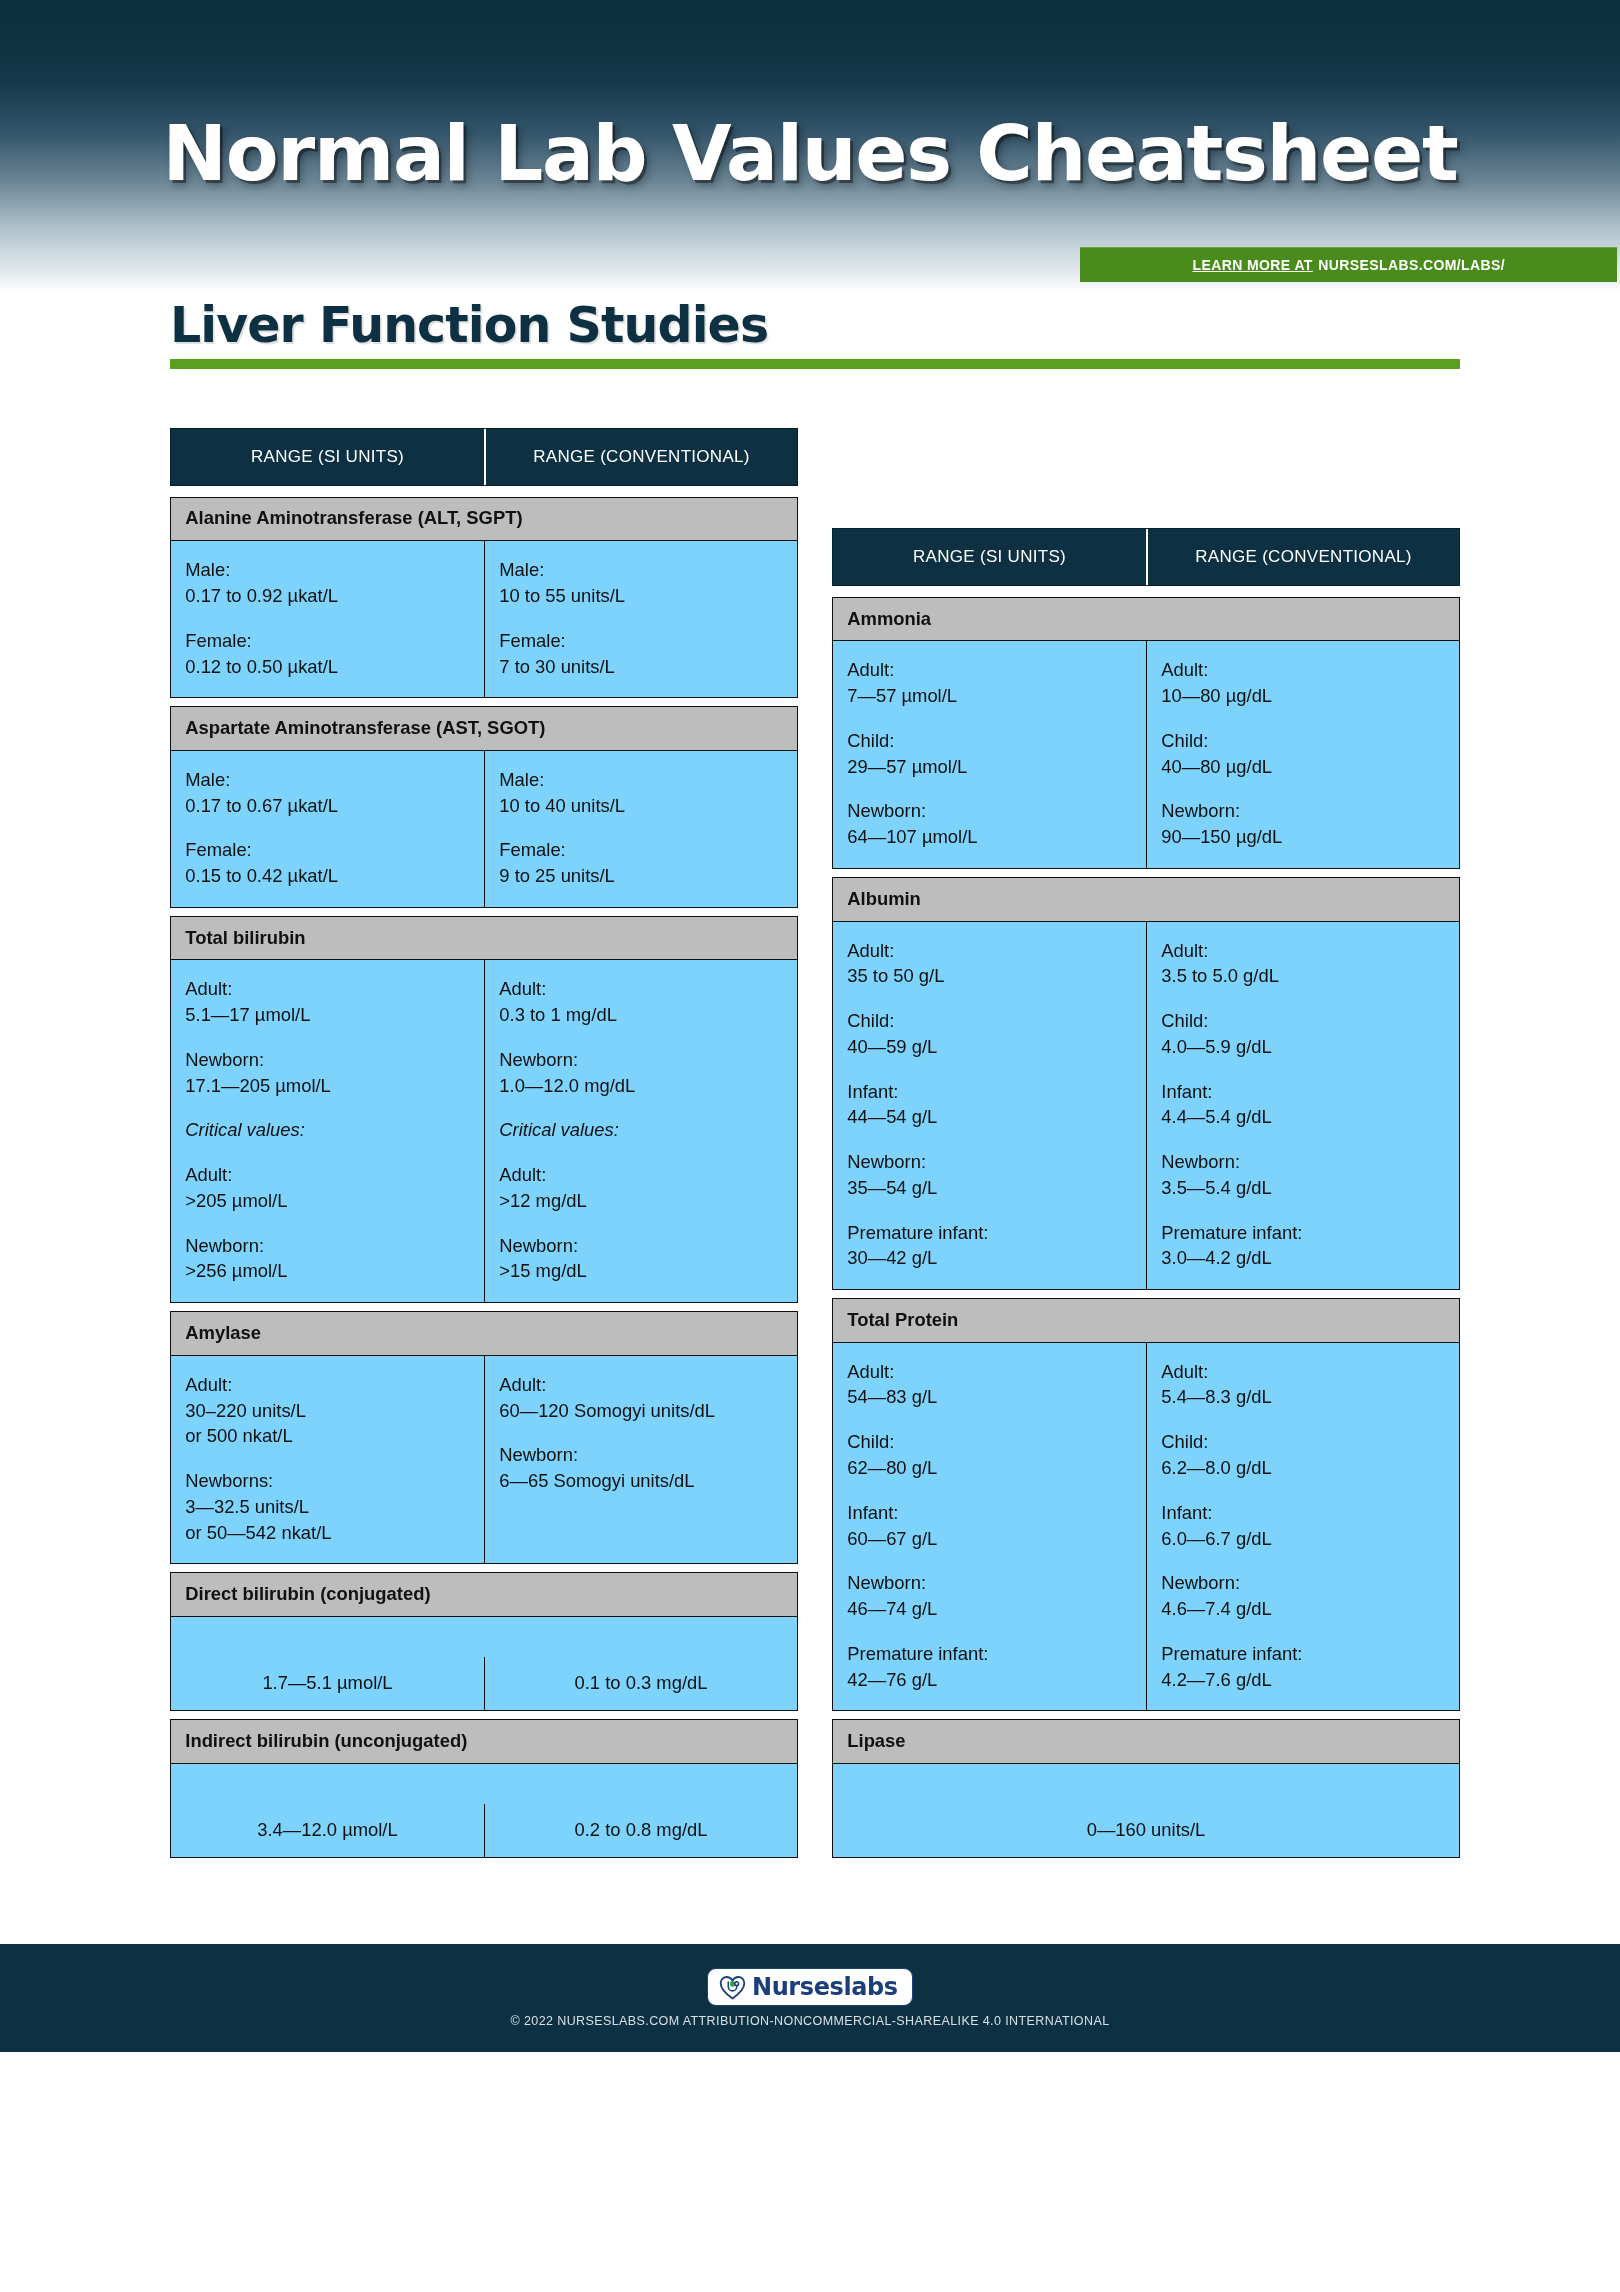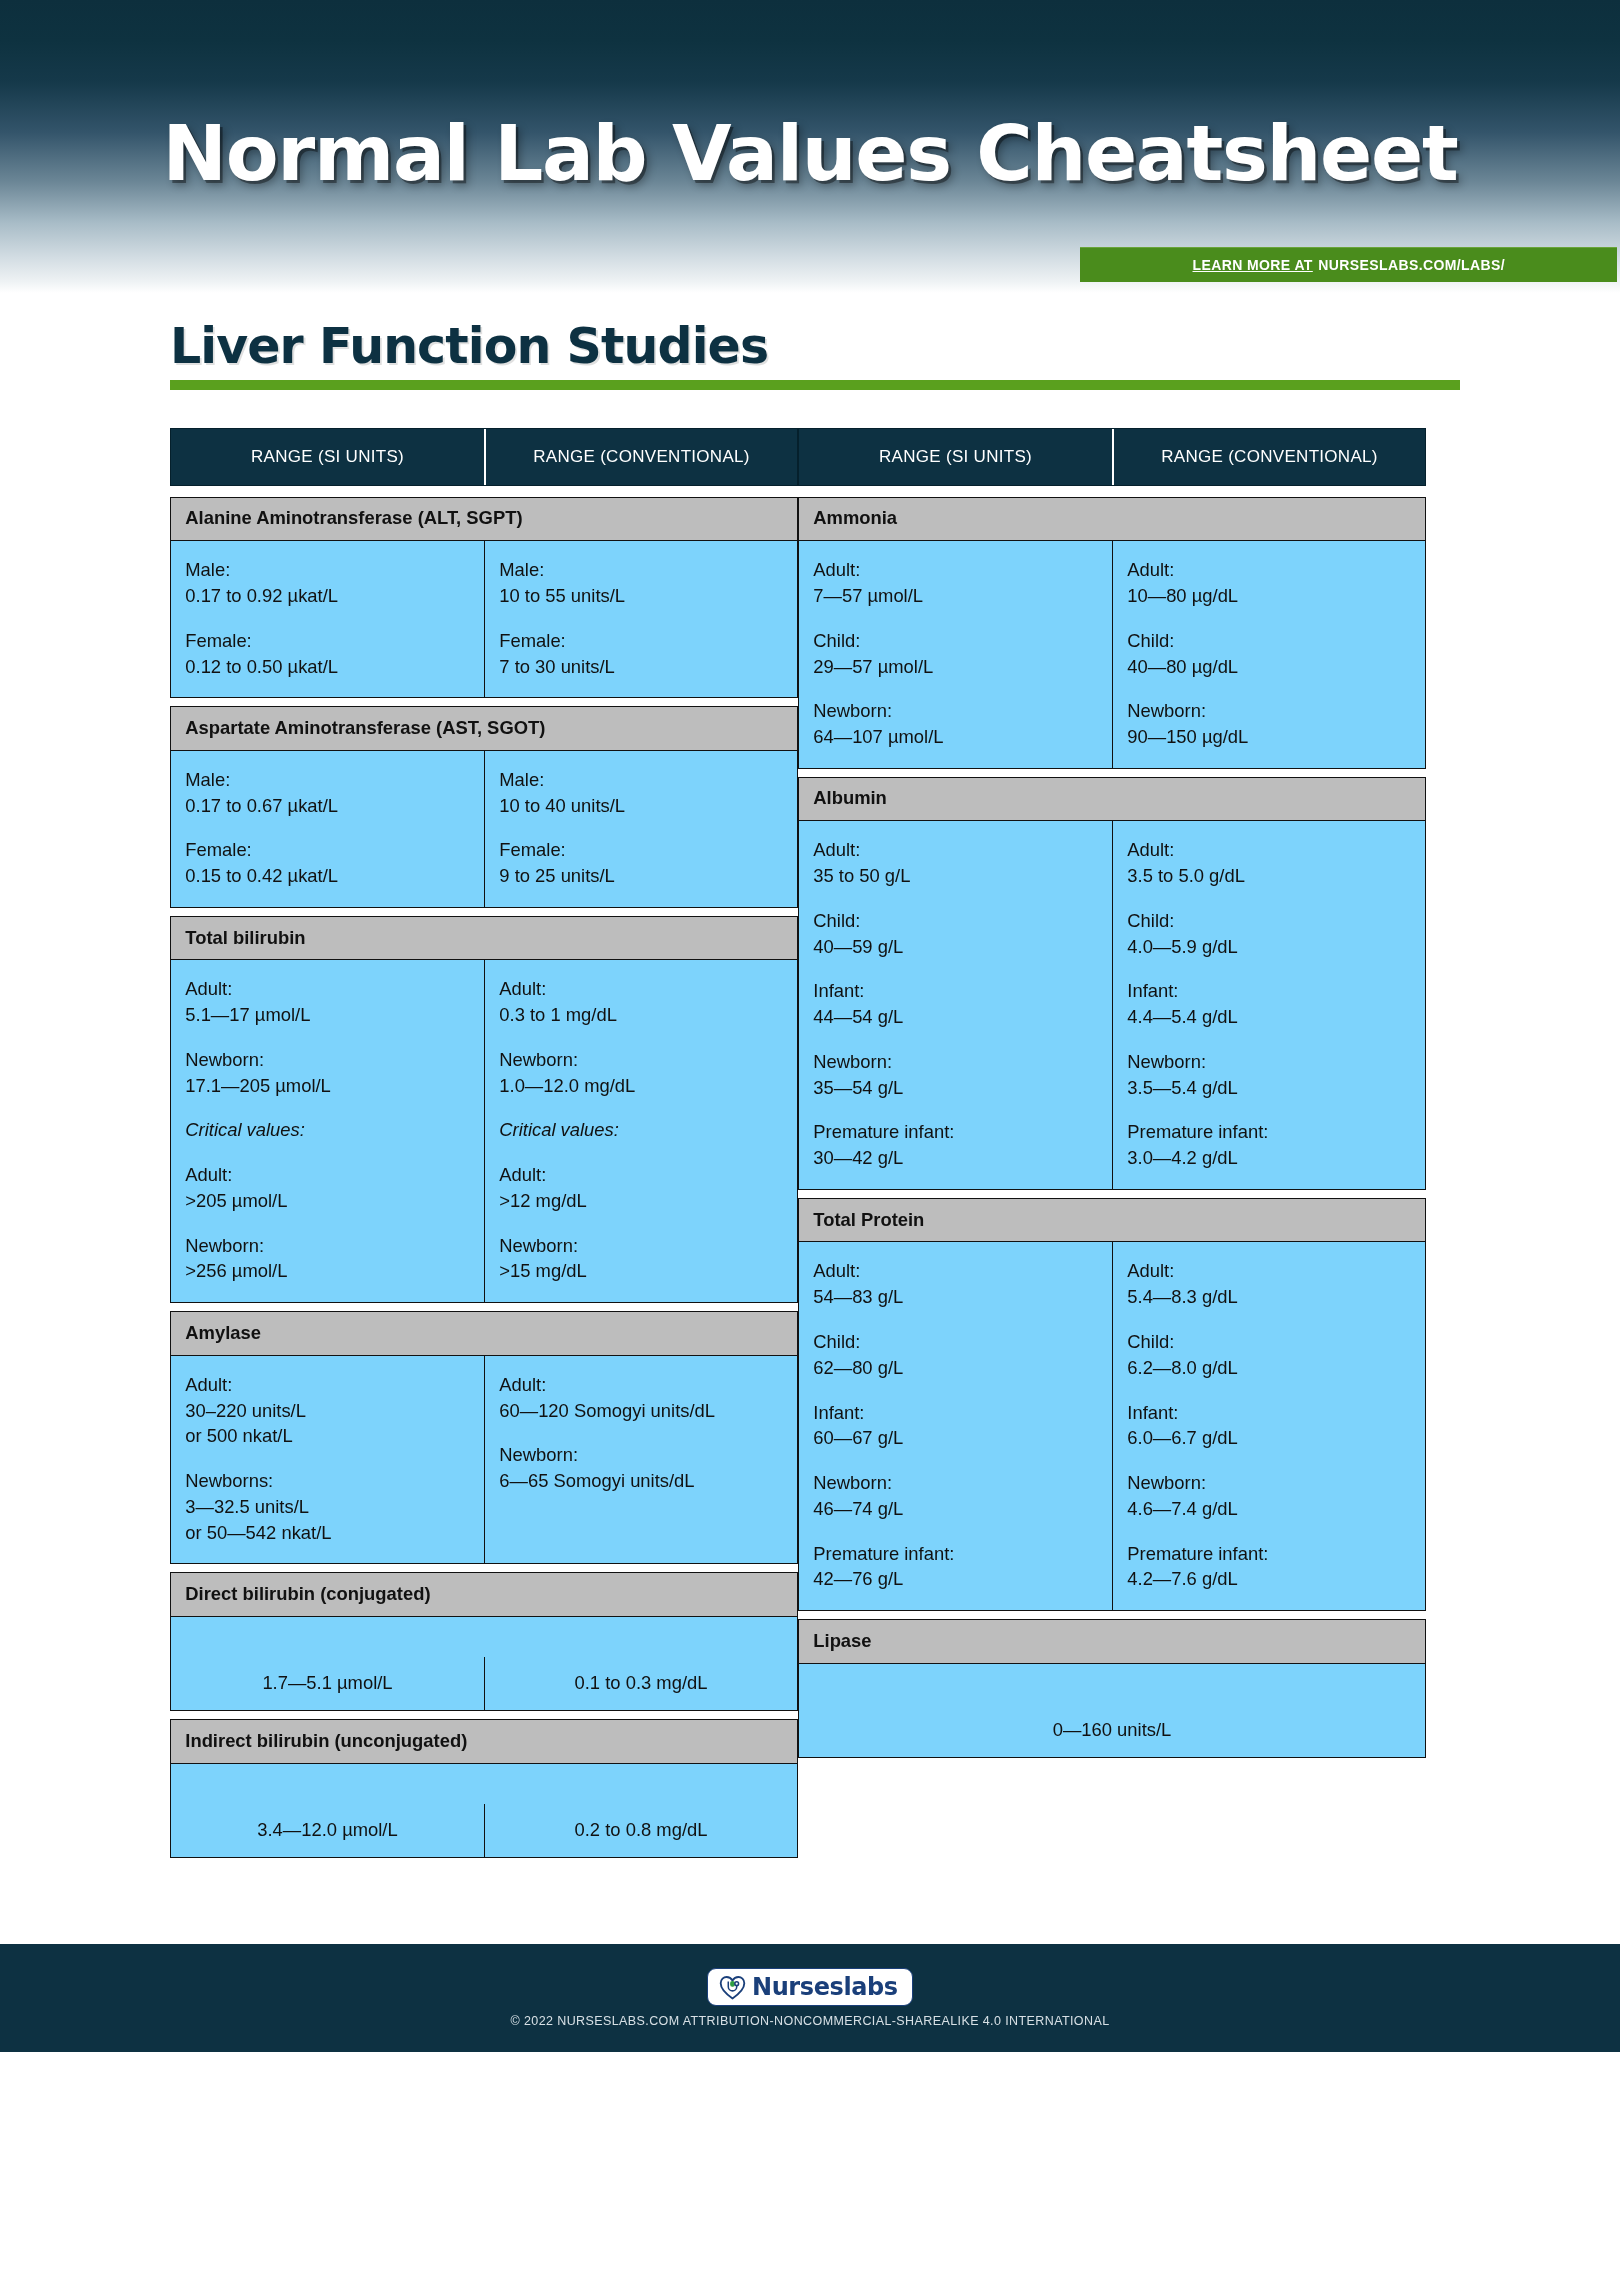--- a/index.html
+++ b/index.html
@@ -69,21 +69,21 @@
     font-weight: bold;
     letter-spacing: 0.4px;
     font-family: "Liberation Sans", sans-serif;
   }
   .learn-more .lm-pre { font-weight: bold; text-decoration: underline; }
   .learn-more .lm-url { font-weight: bold; margin-left: 5.4px; }
 
   .section-title-wrap {
     position: absolute;
     left: 170px;
-    top: 321px;
+    top: 300px;
     width: 1290px;
   }
 
   .section-title {
     font-family: "DejaVu Sans", sans-serif;
     font-weight: bold;
     font-size: 49px;
     color: #0d3142;
     letter-spacing: -0.9px;
     line-height: 1.05;
@@ -97,21 +97,22 @@
     background: #5aa01e;
   }
 
   
   .columns {
     position: absolute;
     top: 428px;
     left: 170px;
     width: 1290px;
     display: flex;
-    align-items: flex-start;
+    gap: 34px;
+    align-items: flex-end;
   }
   .col { width: 628px; }
 
   
   .thead {
     display: flex;
     width: 100%;
     height: 58px;
     margin-bottom: 10.7px;
     border: 1.8px solid #05202c;

